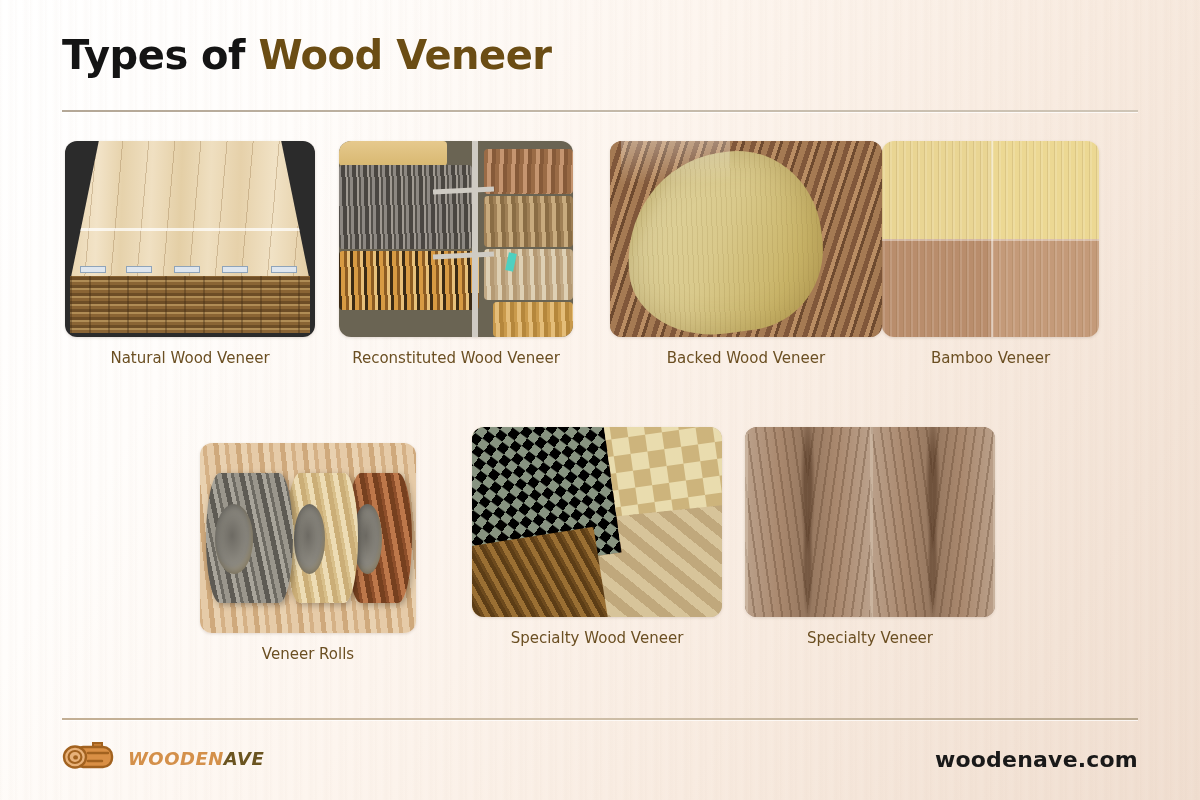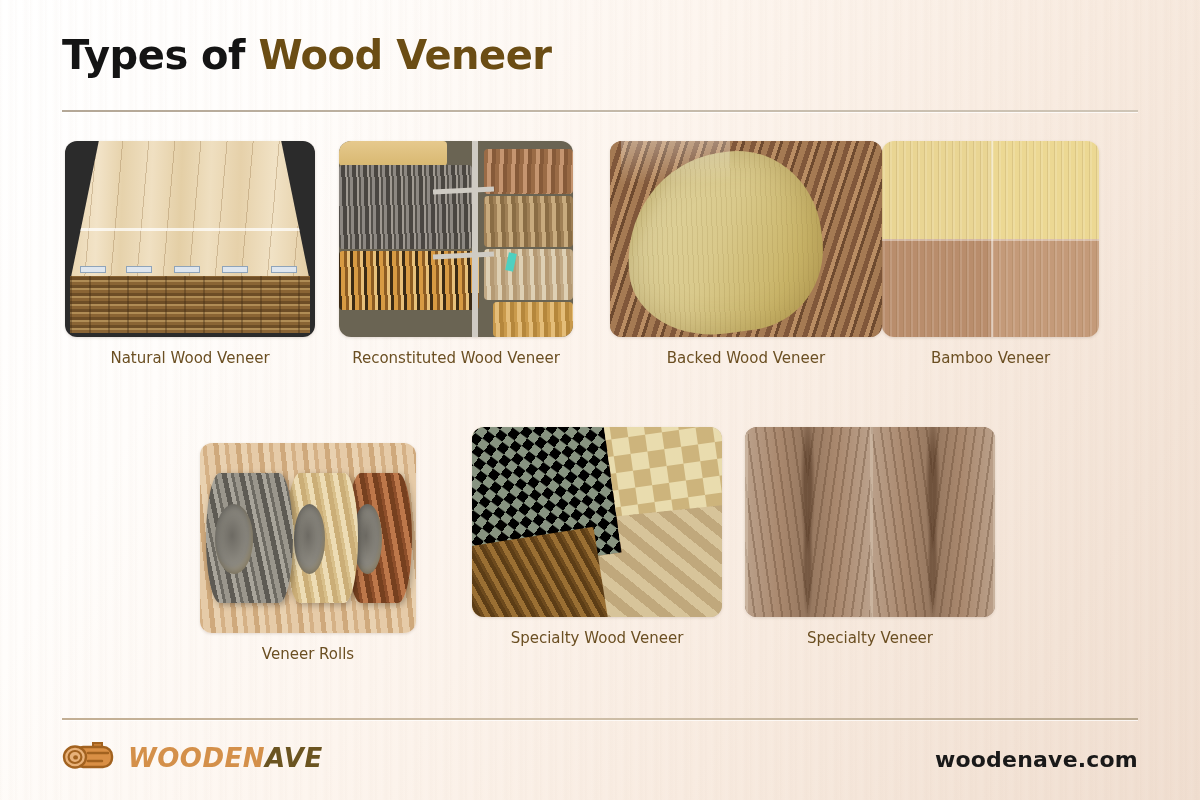--- a/index.html
+++ b/index.html
@@ -232,21 +232,21 @@
   .art-match .panel .R{ left:50%; transform:scaleX(-1); }
   .art-match .seam{ position:absolute; top:0; width:3px; height:100%; background:rgba(215,196,176,.55); }
 
   
   .rule-bot {
     position:absolute; left:62px; bottom:80px; width:1076px; height:2px;
     background:linear-gradient(90deg,#c2ae93,#cdbda6 50%,#b9a88f);
     box-shadow:0 1px 0 rgba(255,255,255,.7);
   }
   .logo { position:absolute; left:62px; bottom:24px; display:flex; align-items:center; gap:10px; }
-  .logo-text { font-size:26px; font-weight:bold; font-style:italic; letter-spacing:.5px; }
+  .logo-text { font-size:18px; font-weight:bold; font-style:italic; letter-spacing:.5px; }
   .logo-text .w { color:#d4904a; }
   .logo-text .a { color:#6b5420; }
   .site {
     position:absolute; right:62px; bottom:28px;
     font-size:22px; font-weight:bold; color:#191919; letter-spacing:.2px;
   }
 </style>
 </head>
 <body>
 

